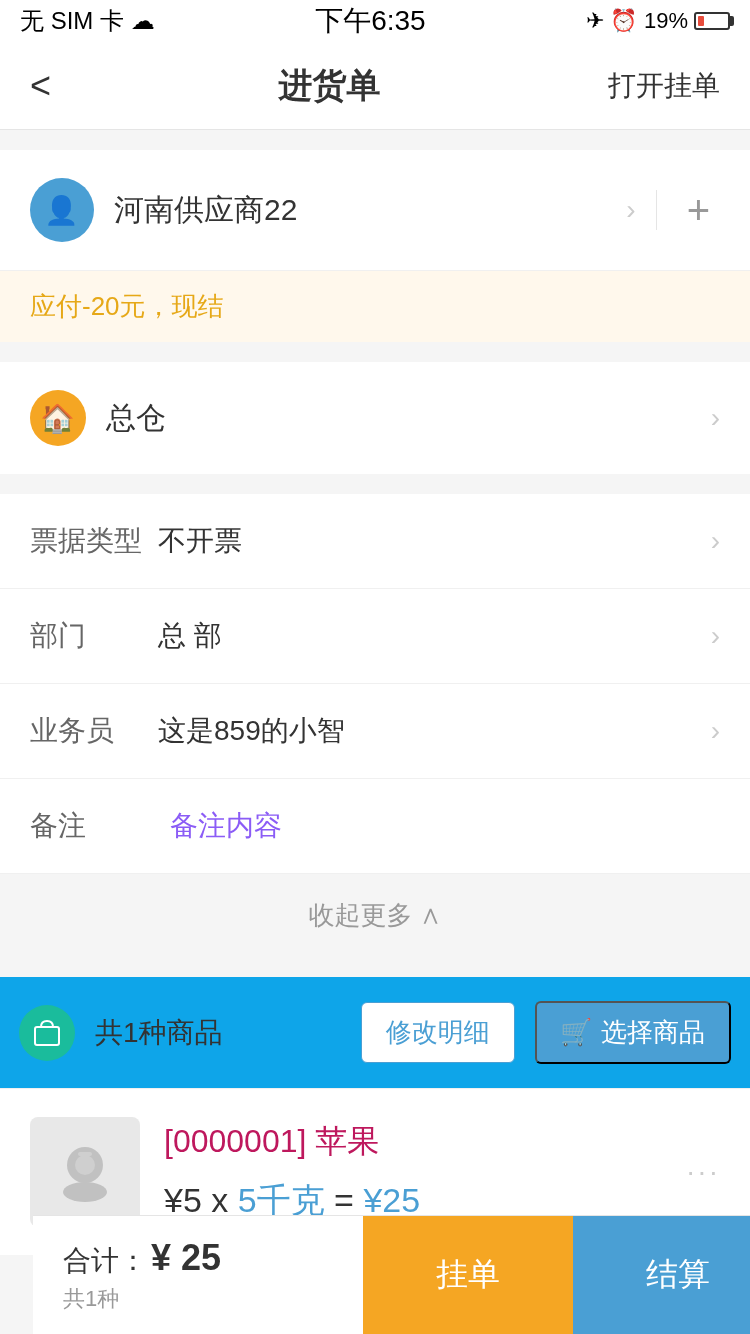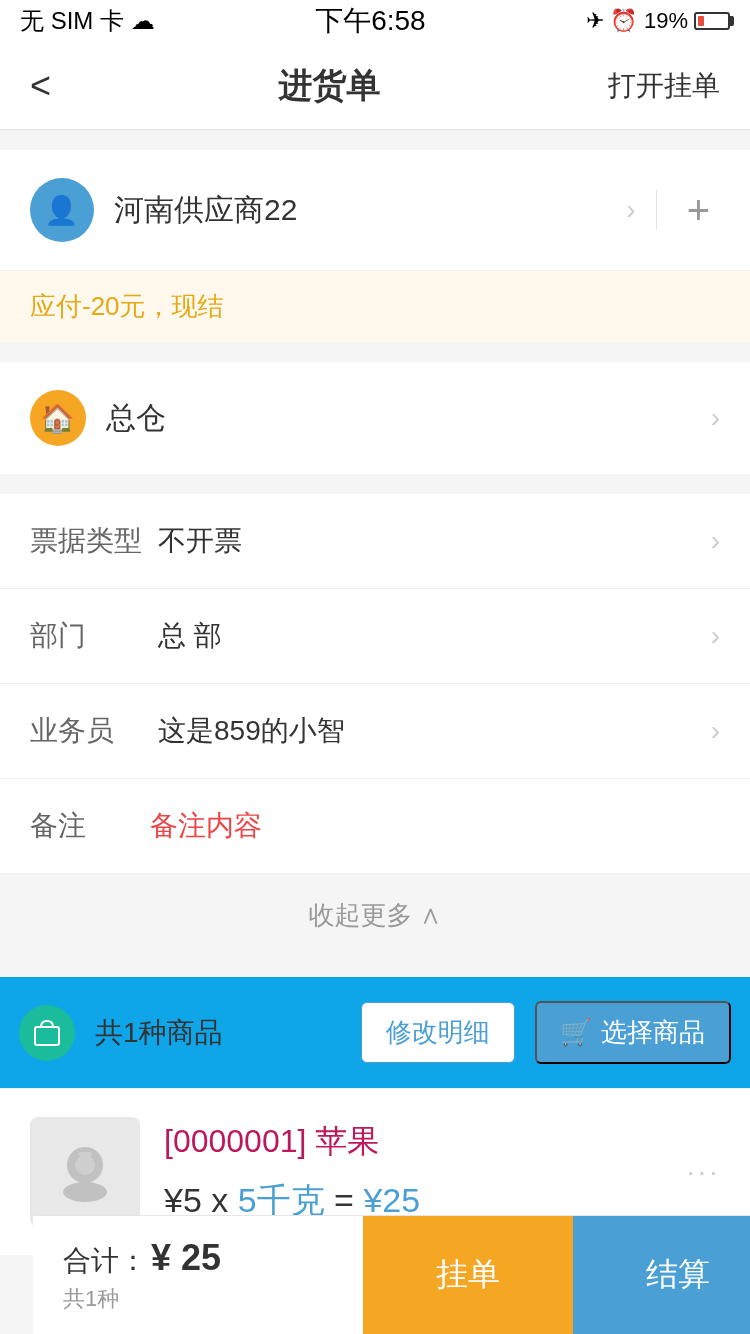--- a/index.html
+++ b/index.html
@@ -101,21 +101,21 @@
     
     .form-row {
       background: #fff;
       display: flex;
       align-items: center;
       padding: 28px 30px;
       border-bottom: 1px solid #f0f0f0;
     }
     .form-label { color: #666; font-size: 28px; width: 120px; flex-shrink: 0; }
     .form-value { flex: 1; color: #333; font-size: 28px; margin-left: 8px; }
-    .form-placeholder { flex: 1; color: #ef4444; font-size: 28px; }
+    .form-placeholder { flex: 1; color: #8b5cf6; font-size: 28px; margin-left: 20px; }
 
     
     .collapse-row {
       background: #f5f5f5;
       text-align: center;
       padding: 24px 30px;
       font-size: 26px;
       color: #999;
     }
 
@@ -224,21 +224,21 @@
       padding-bottom: 110px;
     }
   </style>
 </head>
 <body>
 
 <div class="status-bar">
   <div class="status-left">
     <span>无 SIM 卡 ☁</span>
   </div>
-  <div class="status-center">下午6:58</div>
+  <div class="status-center">下午6:35</div>
   <div class="status-right">
     <span>✈</span>
     <span>⏰</span>
     <span>19%</span>
     <div class="battery-icon">
       <div class="battery-fill"></div>
       <div class="battery-tip"></div>
     </div>
   </div>
 </div>

